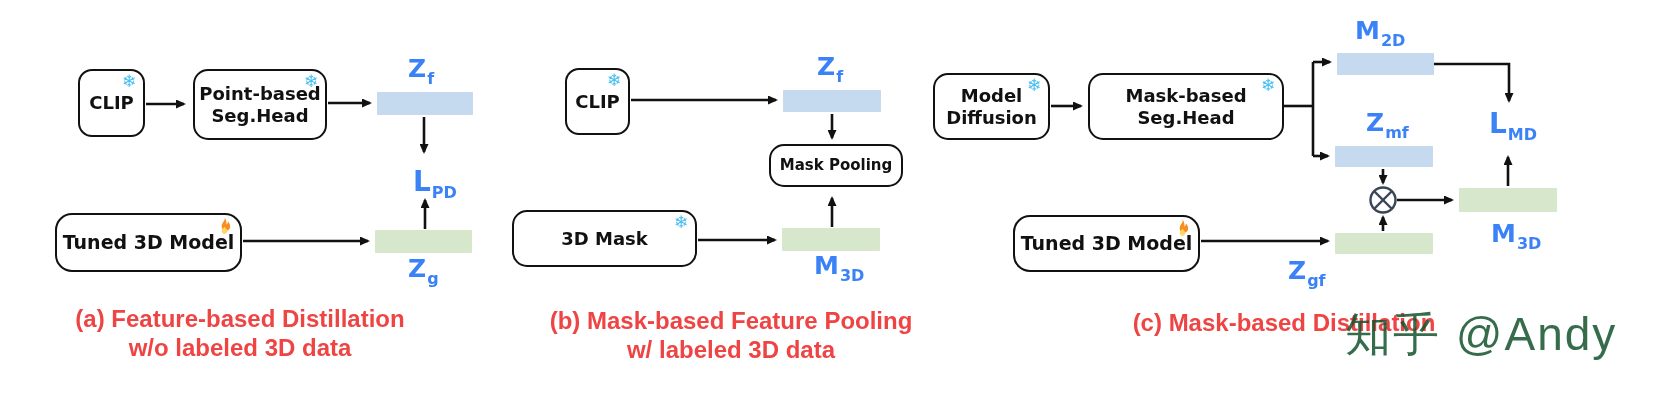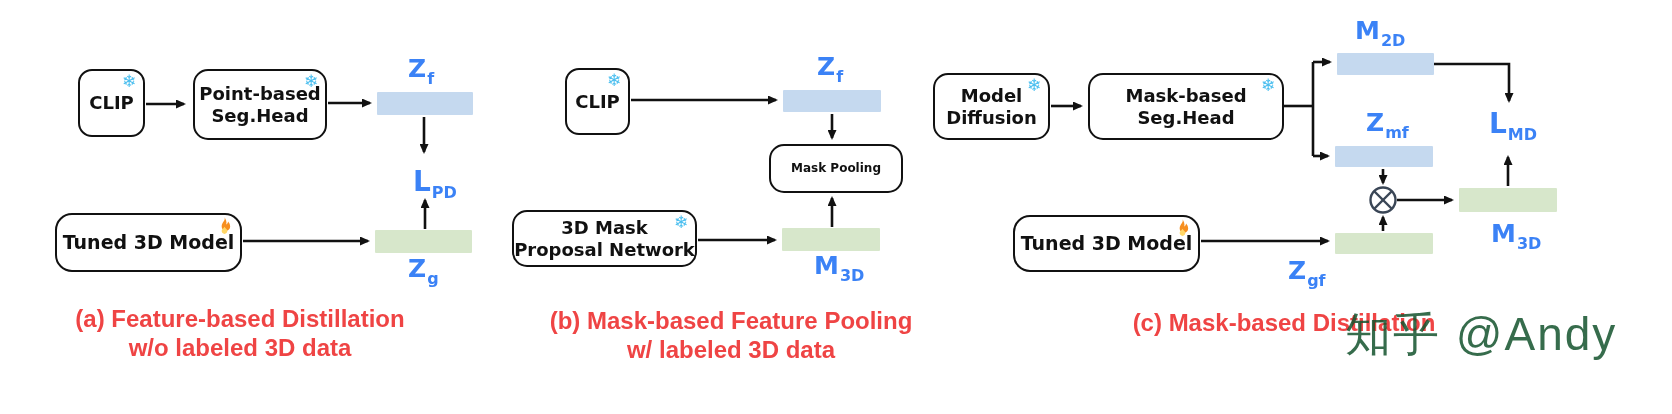--- a/index.html
+++ b/index.html
@@ -108,31 +108,30 @@
   </div>
 
   <div class="node" style="left:565px;top:68px;width:65px;height:67px;border-radius:14px;">
     <span class="icon-snow">❄</span>
     <span>CLIP</span>
   </div>
 
   <div class="bar blue" style="left:783px;top:90px;width:98px;height:22px;"></div>
   <div class="mathlabel" style="left:817px;top:54px;"><span>Z</span><span class="sub">f</span></div>
 
-  <div class="node" style="left:769px;top:144px;width:134px;height:49px;font-size:12px;">
+  <div class="node" style="left:769px;top:144px;width:134px;height:43px;font-size:15px;">
     <span>Mask Pooling</span>
   </div>
 
   <div class="bar green" style="left:782px;top:228px;width:98px;height:23px;"></div>
   <div class="mathlabel" style="left:814px;top:253px;"><span>M</span><span class="sub">3D</span></div>
 
   <div class="node" style="left:512px;top:210px;width:185px;height:57px;font-size:18px;">
     <span class="icon-snow">❄</span>
     <span>3D Mask</span>
-    <span>Proposal Network</span>
   </div>
 
   <div class="caption" style="left:531px;top:306px;width:400px;">
     <div>(b) Mask-based Feature Pooling</div>
     <div>w/ labeled 3D data</div>
   </div>
 
   <div class="node" style="left:933px;top:73px;width:117px;height:67px;">
     <span class="icon-snow">❄</span>
     <span>Model</span>

